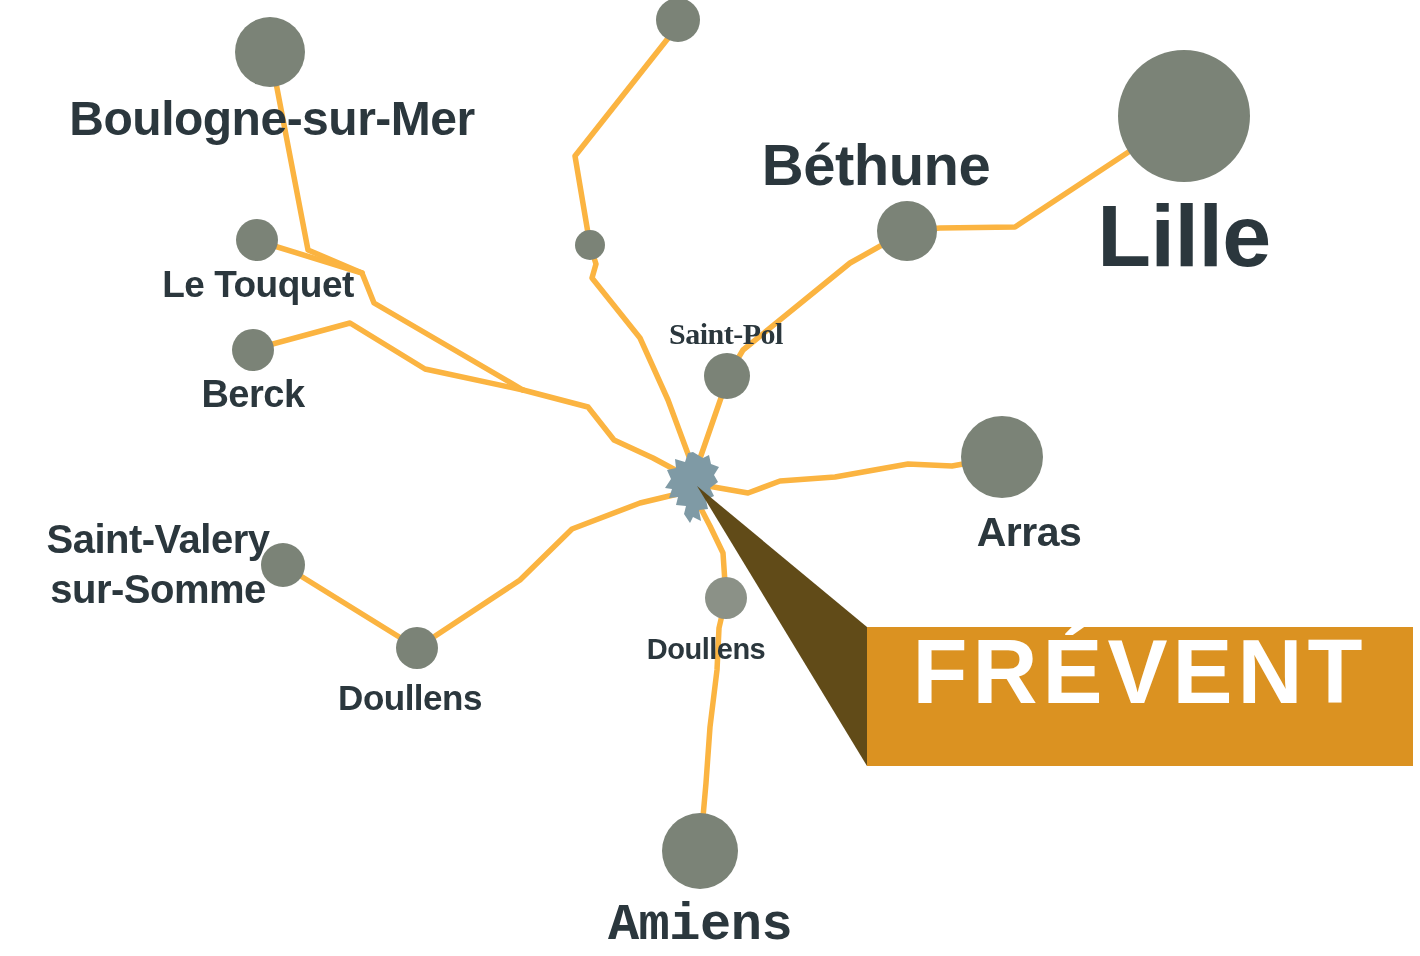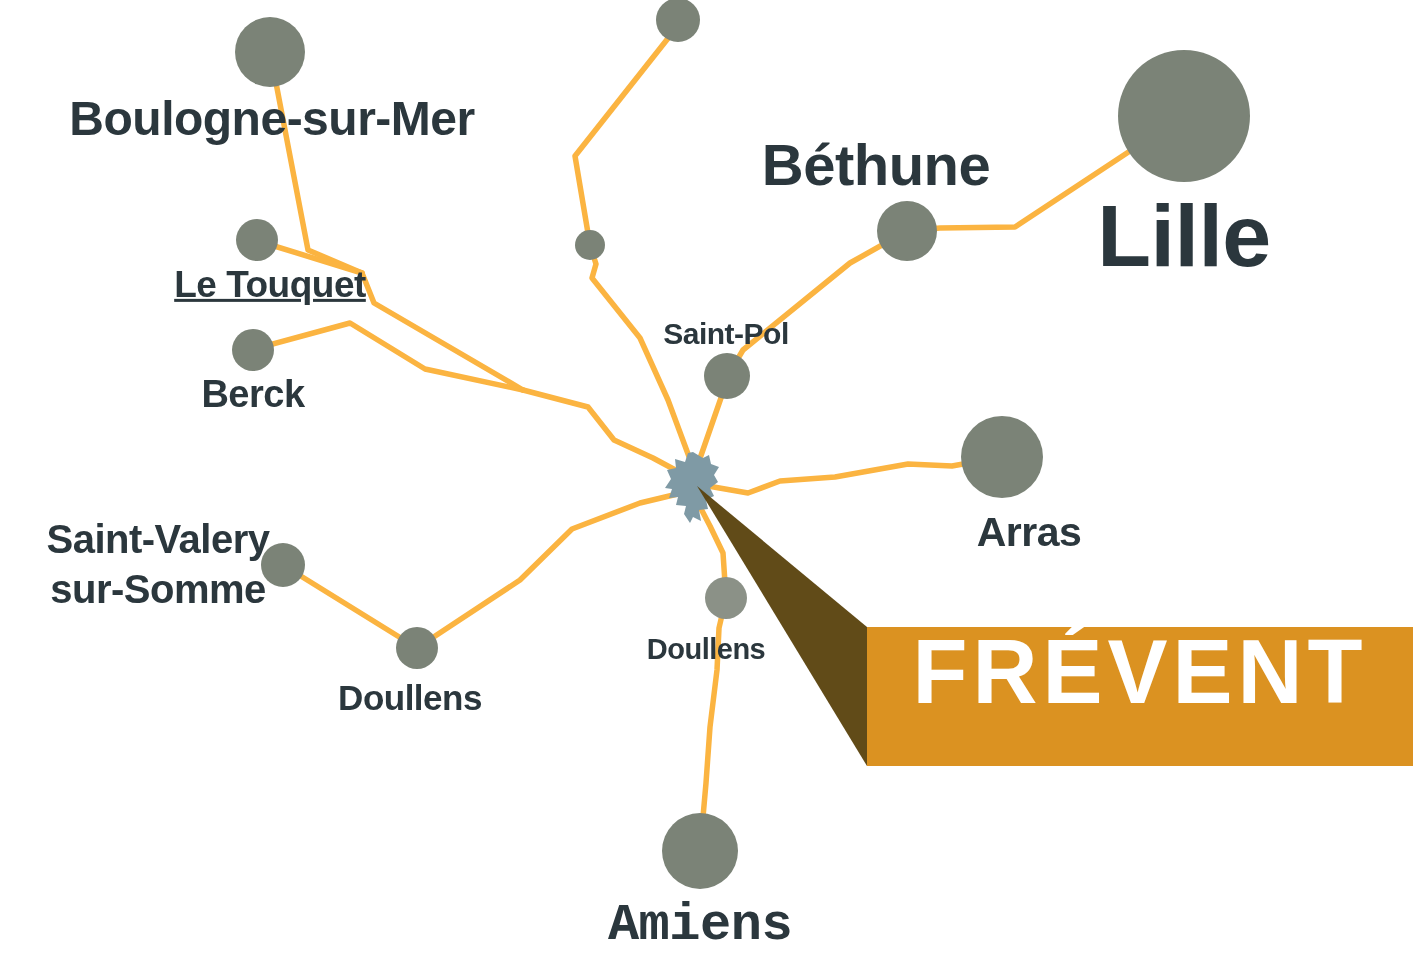--- a/index.html
+++ b/index.html
@@ -78,28 +78,28 @@
       <circle class="dot" cx="727" cy="376" r="23"></circle>
       <circle class="dot" cx="907" cy="231" r="30"></circle>
       <circle class="dot" cx="1184" cy="116" r="66"></circle>
       <circle class="dot" cx="1002" cy="457" r="41"></circle>
       <circle class="dot" cx="678" cy="20" r="22"></circle>
       <circle class="dot" cx="590" cy="245" r="15"></circle>
     </g>
   </svg>
 
   <div class="label" style="left:272px;top:119px;font-size:48px;">Boulogne-sur-Mer</div>
-  <div class="label" style="left:270px;top:285px;font-size:37px;text-decoration:underline;">Le Touquet</div>
+  <div class="label" style="left:258px;top:285px;font-size:37px;">Le Touquet</div>
   <div class="label" style="left:253px;top:395px;font-size:38px;">Berck</div>
   <div class="label" style="left:123px;top:564px;font-size:40px;margin-left:35px;">Saint-Valery
 sur-Somme</div>
   <div class="label" style="left:410px;top:698px;font-size:35px;">Doullens</div>
   <div class="label" style="left:700px;top:925px;font-size:52px;font-family:Liberation Mono, monospace;">Amiens</div>
   <div class="label" style="left:706px;top:649px;font-size:29px;text-align:right;">Doullens</div>
-  <div class="label" style="left:726px;top:334px;font-size:30px;">Saint-Pol</div>
+  <div class="label" style="left:726px;top:334px;font-size:30px;font-family:Liberation Serif, serif;">Saint-Pol</div>
   <div class="label" style="left:876px;top:165px;font-size:58px;">Béthune</div>
   <div class="label" style="left:1184px;top:236px;font-size:88px;">Lille</div>
   <div class="label" style="left:1003px;top:533px;font-size:41px;margin-left:26px;">Arras</div>
 
   <div class="banner">
     <span class="banner-label">FRÉVENT</span>
   </div>
 
 </div>
 

